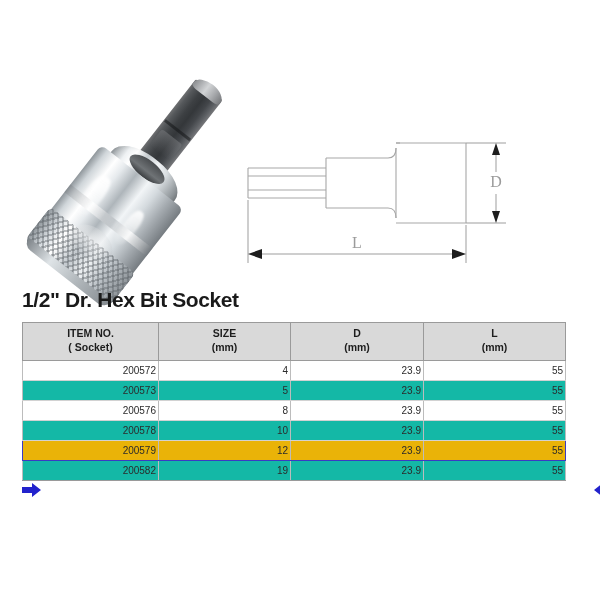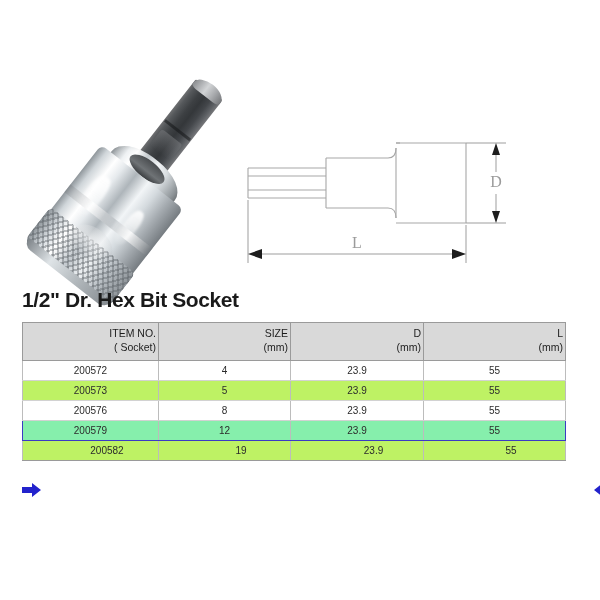--- a/index.html
+++ b/index.html
@@ -210,41 +210,41 @@
   }
   table.spec col.c-item { width: 136px; }
   table.spec col.c-size { width: 132px; }
   table.spec col.c-d    { width: 133px; }
   table.spec col.c-l    { width: 142px; }
 
   table.spec th {
     background: #d9d9d9;
     border: 1px solid #9a9a9a;
     font-size: 10.5px;
-    font-weight: normal;
+    font-weight: bold;
     color: #1d1d1d;
-    text-align: right;
+    text-align: center;
     padding: 4px 2px 5px;
     line-height: 1.32;
   }
   table.spec td {
     border-left: 1px solid #bcbcbc;
     border-right: 1px solid #bcbcbc;
     border-top: 1px solid #d2d2d2;
     border-bottom: 1px solid #d2d2d2;
-    text-align: center;
+    text-align: right;
     padding: 3px 2px;
     font-size: 10px;
     color: #2b2b2b;
     height: 13px;
   }
   table.spec tr.odd td { background: #ffffff; }
-  table.spec tr.even td { background: #bef264; }
+  table.spec tr.even td { background: #14b8a6; }
   table.spec tr.highlight td {
-    background: #86efac;
+    background: #eab308;
     border-top: 1.6px solid #3b3bc4;
     border-bottom: 1.6px solid #3b3bc4;
     position: relative;
   }
   table.spec tr.highlight td:first-child { border-left: 1.6px solid #3b3bc4; }
   table.spec tr.highlight td:last-child  { border-right: 1.6px solid #3b3bc4; }
   table.spec tbody tr:last-child td { border-bottom: 1px solid #9a9a9a; padding-left: 35px; }
 
   
   .row-arrow {
@@ -365,20 +365,26 @@
           <td>5</td>
           <td>23.9</td>
           <td>55</td>
         </tr>
         <tr class="odd">
           <td>200576</td>
           <td>8</td>
           <td>23.9</td>
           <td>55</td>
         </tr>
+        <tr class="even">
+          <td>200578</td>
+          <td>10</td>
+          <td>23.9</td>
+          <td>55</td>
+        </tr>
         <tr class="highlight">
           <td>200579</td>
           <td>12</td>
           <td>23.9</td>
           <td>55</td>
         </tr>
         <tr class="even">
           <td>200582</td>
           <td>19</td>
           <td>23.9</td>

